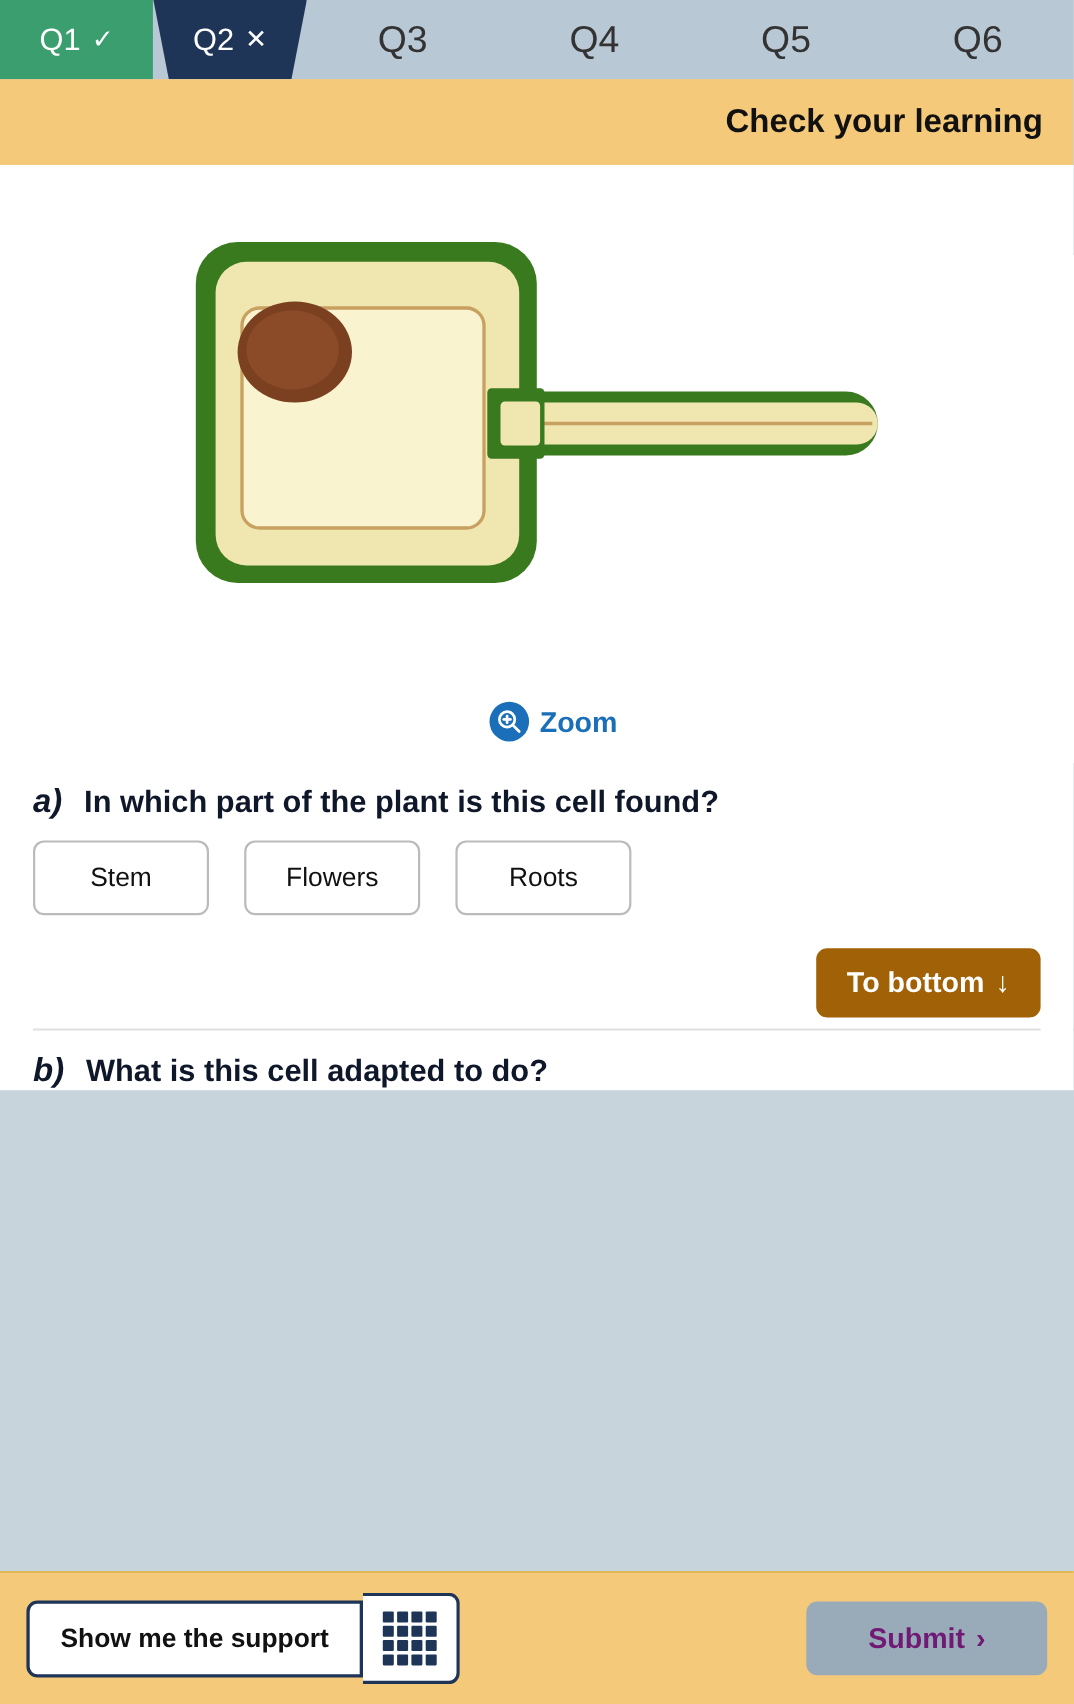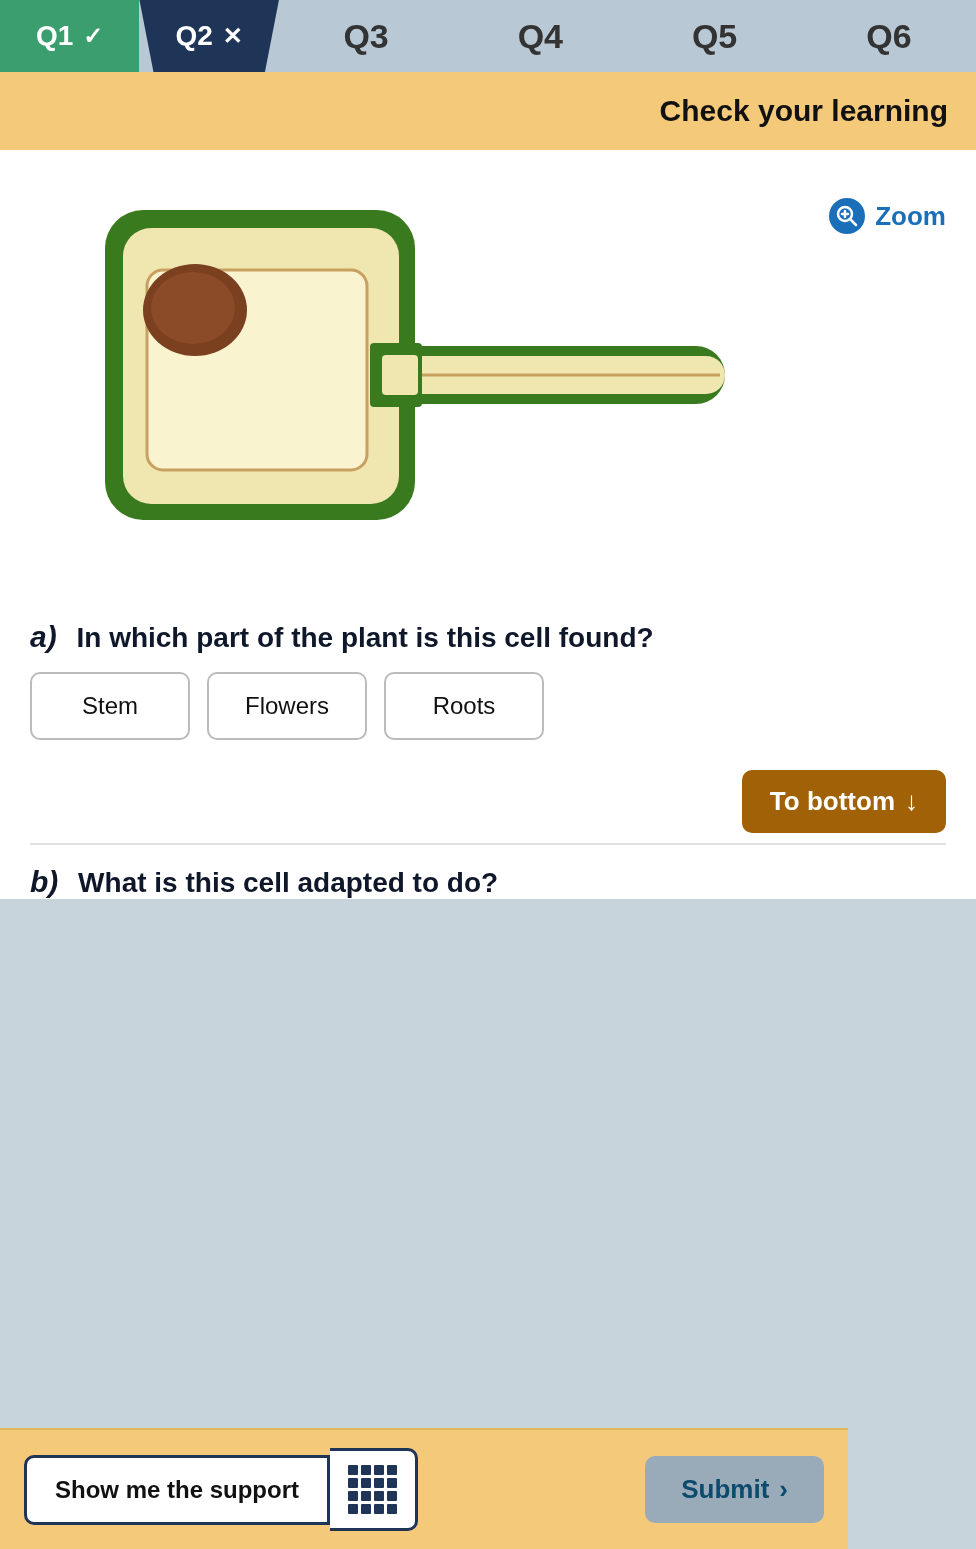--- a/index.html
+++ b/index.html
@@ -17,21 +17,21 @@
       align-items: stretch;
       background: #b8c8d4;
       height: 72px;
     }
     .tab {
       display: flex;
       align-items: center;
       justify-content: center;
       padding: 0 36px;
       font-size: 28px;
-      font-weight: bold;
+      font-weight: normal;
       color: #333;
       cursor: pointer;
       position: relative;
       gap: 10px;
     }
     .tab-q1 {
       background: #3a9e6e;
       color: white;
       clip-path: polygon(0 0, 100% 0, 100% 100%, 0 100%);
     }
@@ -80,23 +80,24 @@
     
     .main-content {
       background: #fff;
       margin: 0;
       padding: 0 0 0 0;
     }
 
     
     .image-area {
       background: #fff;
-      padding: 30px 30px 10px 30px;
-      display: flex;
-      align-items: flex-start;
+      padding: 40px 30px 10px 30px;
+      display: flex;
+      flex-direction: column;
+      align-items: center;
     }
 
     
     .plant-illustration {
       width: 680px;
       height: 430px;
       margin: 0 auto;
     }
 
     
@@ -140,21 +141,21 @@
       font-style: italic;
       font-weight: bold;
       font-size: 30px;
       margin-right: 12px;
     }
 
     
     .options-grid {
       display: flex;
       flex-wrap: wrap;
-      gap: 17px;
+      gap: 32px;
       margin-top: 0;
     }
     .option-btn {
       border: 2px solid #bbb;
       border-radius: 10px;
       padding: 18px 36px;
       font-size: 24px;
       background: #fff;
       cursor: pointer;
       color: #111;
@@ -198,21 +199,21 @@
     .section-b {
       background: #fff;
       padding: 20px 42px 0 30px;
     }
 
     
     .bottom-bar {
       position: fixed;
       bottom: 0;
       left: 0;
-      width: 848px;
+      width: 976px;
       background: #f5c97a;
       display: flex;
       align-items: center;
       padding: 18px 24px;
       gap: 0;
       border-top: 2px solid #e0b85a;
     }
     .show-support-btn {
       border: 3px solid #1f3558;
       border-radius: 10px 0 0 10px;
@@ -243,24 +244,24 @@
     }
     .grid-dot {
       width: 10px;
       height: 10px;
       background: #1f3558;
       border-radius: 1px;
     }
     .submit-btn {
       margin-left: auto;
       background: #99aab8;
-      color: #0c4a6e;
+      color: #701a75;
       border: none;
       border-radius: 10px;
-      padding: 18px 36px;
+      padding: 18px 56px;
       font-size: 26px;
       font-weight: bold;
       cursor: pointer;
       display: flex;
       align-items: center;
       gap: 10px;
     }
   </style>
 </head>
 <body>

